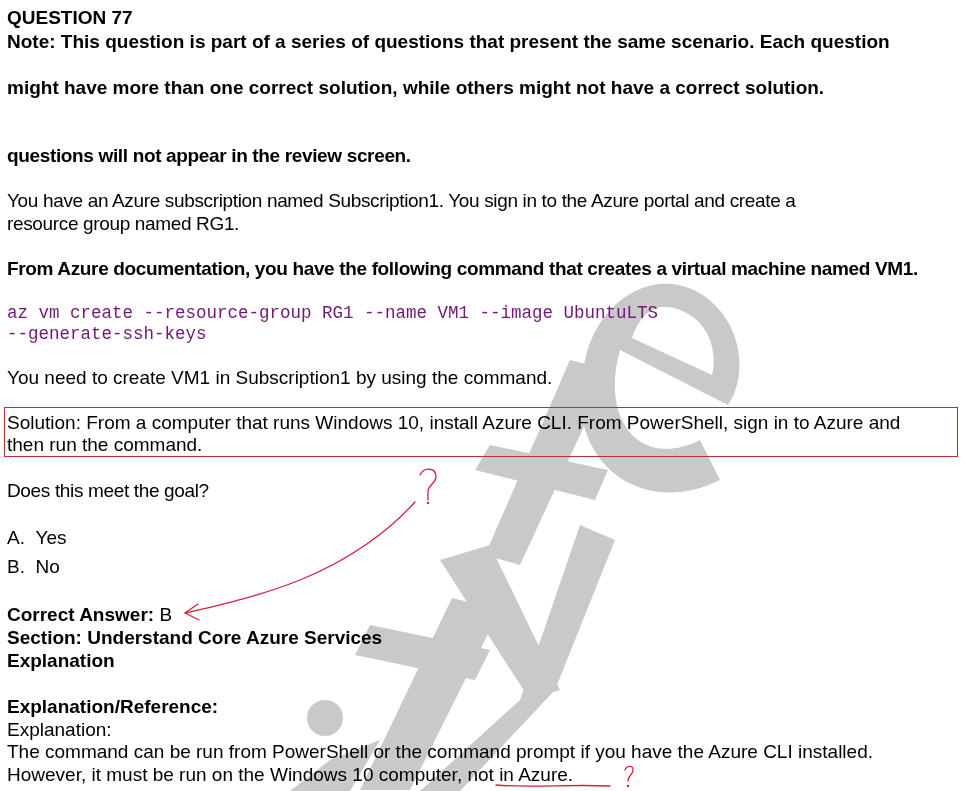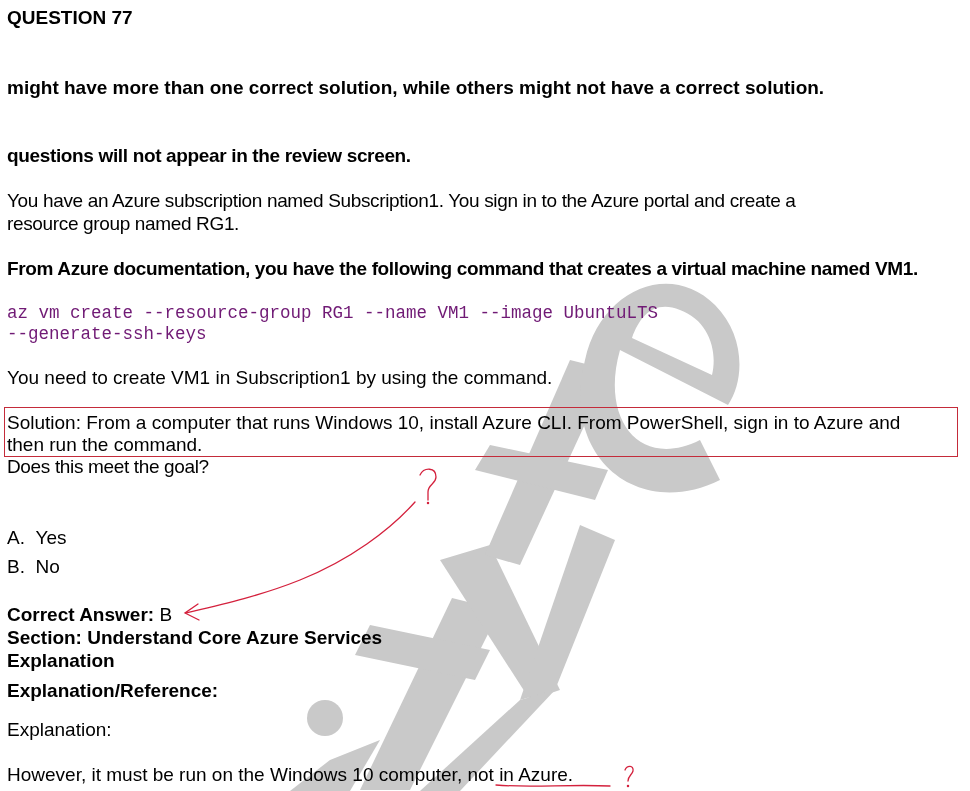--- a/index.html
+++ b/index.html
@@ -100,56 +100,58 @@
       <polygon points="475,470 595,500 608,470 490,445"></polygon>
 
       <path d="M620,350 C600,420 640,470 700,440 L720,480 C640,520 560,460 585,360 C600,290 670,260 715,305 C745,335 745,380 728,405 L620,350 Z M632,338 L712,375 C718,350 708,320 680,310 C655,300 640,315 632,338 Z"></path>
     </g>
   </svg>
 
   <div class="content">
 
     <div class="line bold" style="top:7px;">QUESTION 77</div>
 
+    <div class="line bold" style="top:31px;">Note: This question is part of a series of questions that present the same scenario. Each question</div>
     <div class="line bold" style="top:77px;">might have more than one correct solution, while others might not have a correct solution.</div>
 
     <div class="line bold narrow" style="top:145px;text-align:center;">questions will not appear in the review screen.</div>
 
     <div class="line narrow" style="top:190px;">You have an Azure subscription named Subscription1. You sign in to the Azure portal and create a</div>
     <div class="line narrow" style="top:213px;">resource group named RG1.</div>
 
     <div class="line narrow" style="top:258px;font-weight:bold;">From Azure documentation, you have the following command that creates a virtual machine named VM1.</div>
 
     <div class="line mono" style="top:302px;">az vm create --resource-group RG1 --name VM1 --image UbuntuLTS</div>
     <div class="line mono" style="top:323px;">--generate-ssh-keys</div>
 
     <div class="line" style="top:367px;">You need to create VM1 in Subscription1 by using the command.</div>
 
     <div class="solution-box"></div>
     <div class="line" style="top:412px;">Solution: From a computer that runs Windows 10, install Azure CLI. From PowerShell, sign in to Azure and</div>
     <div class="line" style="top:434px;">then run the command.</div>
 
-    <div class="line narrow" style="top:456px;">Does this meet the goal?</div>
+    <div class="line narrow" style="top:480px;">Does this meet the goal?</div>
 
     <div class="line" style="top:527px;">
       <span>A.</span>&nbsp;&nbsp;<span>Yes</span>
     </div>
     <div class="line" style="top:556px;">
       <span>B.</span>&nbsp;&nbsp;<span>No</span>
     </div>
 
     <div class="line" style="top:604px;">
       <span class="bold">Correct Answer:</span>
       <span>B</span>
     </div>
     <div class="line bold" style="top:627px;">Section: Understand Core Azure Services</div>
     <div class="line bold" style="top:650px;">Explanation</div>
 
-    <div class="line bold" style="top:680px;">Explanation/Reference:</div>
+    <div class="line bold" style="top:696px;">Explanation/Reference:</div>
     <div class="line" style="top:719px;">Explanation:</div>
+    <div class="line" style="top:741px;">The command can be run from PowerShell or the command prompt if you have the Azure CLI installed.</div>
     <div class="line" style="top:764px;">
       <span style="white-space:pre;">However, it must be run on the Windows 10 computer, </span><span>not in Azure.</span>
     </div>
   </div>
 
   <svg class="annot" viewBox="0 0 970 791" xmlns="http://www.w3.org/2000/svg">
     <g fill="none" stroke="#d4213d" stroke-width="1.3" stroke-linecap="round">
 
       <path d="M420,475 C424,467 436,467 436,477 C436,484 428,484 428,492 L428,500"></path>
       <circle cx="428" cy="503" r="0.6" fill="#d4213d"></circle>

